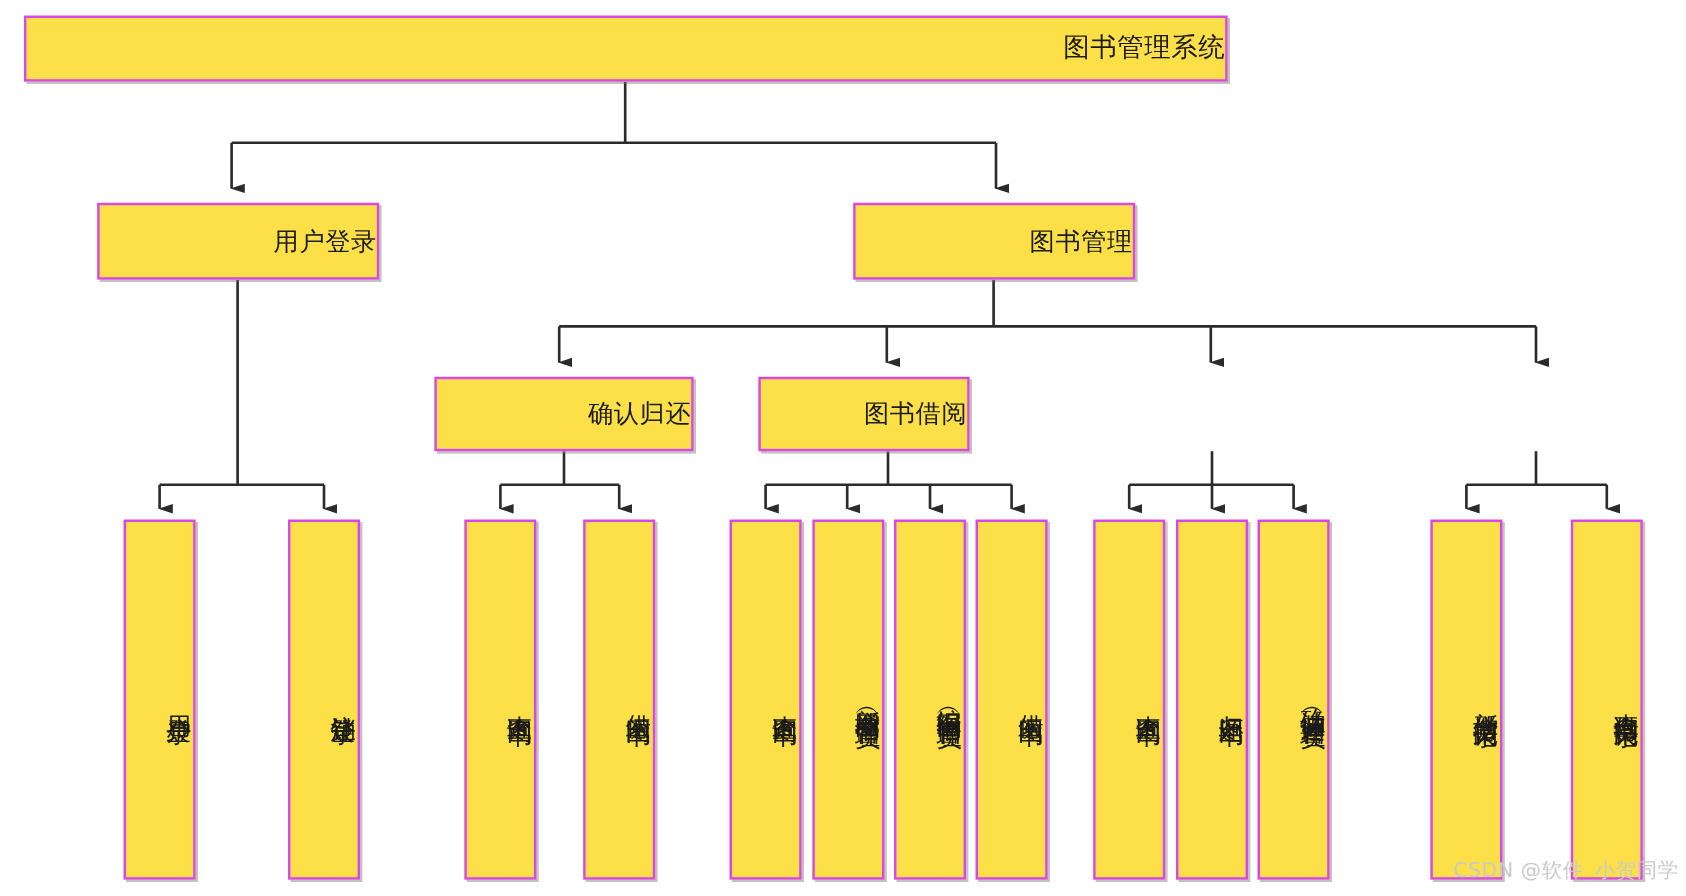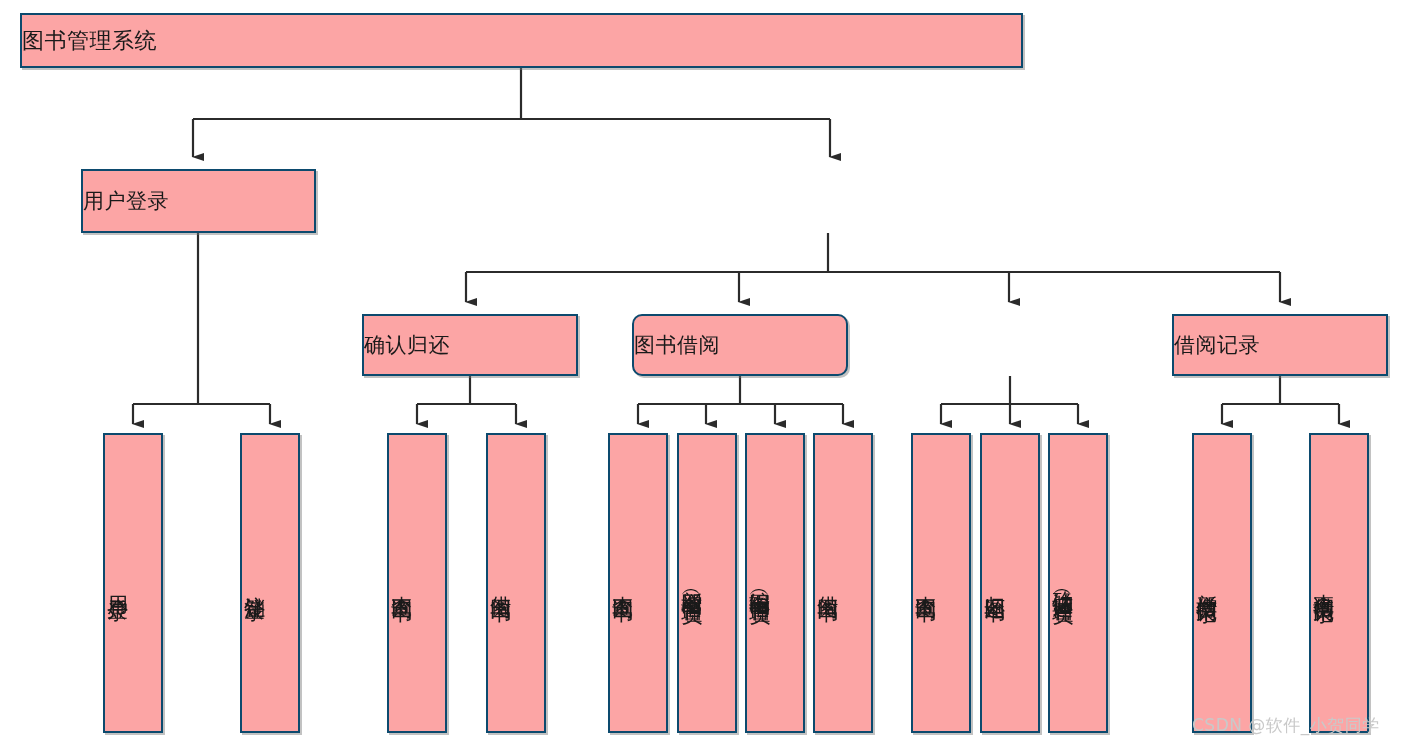--- a/index.html
+++ b/index.html
@@ -21,25 +21,25 @@
     position: absolute;
     left: 0;
     top: 0;
     width: 1405px;
     height: 747px;
     pointer-events: none;
   }
   .node {
     position: absolute;
     box-sizing: border-box;
-    border: 2px solid #0c4a6e;
-    background: #fca5a5;
+    border: 2px solid #d946ef;
+    background: #fde047;
     display: flex;
     align-items: center;
-    justify-content: flex-start;
+    justify-content: flex-end;
     box-shadow: 2px 2px 0 rgba(120,120,120,0.45);
   }
   .node .label {
     color: #1a1a1a;
     font-size: 21px;
     line-height: 1.15;
     letter-spacing: 0.5px;
     white-space: nowrap;
     text-align: center;
   }
@@ -120,29 +120,29 @@
     </g>
   </svg>
 
   <div class="node root" style="left:20px; top:13px; width:1003px; height:55px;">
     <span class="label">图书管理系统</span>
   </div>
 
   <div class="node" style="left:81px; top:169px; width:235px; height:64px;">
     <span class="label">用户登录</span>
   </div>
+  <div class="node" style="left:711px; top:169px; width:235px; height:64px;">
+    <span class="label">图书管理</span>
+  </div>
 
   <div class="node" style="left:362px; top:314px; width:216px; height:62px;">
     <span class="label">确认归还</span>
   </div>
-  <div class="node" style="left:632px; top:314px; width:216px; height:62px;border-radius:10px;">
+  <div class="node" style="left:632px; top:314px; width:176px; height:62px;">
     <span class="label">图书借阅</span>
-  </div>
-  <div class="node" style="left:1172px; top:314px; width:216px; height:62px;">
-    <span class="label">借阅记录</span>
   </div>
 
   <div class="node leaf" style="left: 103px; top: 433px; width: 60px; height: 300px; padding-top: 144px;">
     <span class="label">用户登录</span>
   </div>
   <div class="node leaf" style="left: 240px; top: 433px; width: 60px; height: 300px; padding-top: 144px;">
     <span class="label">注销登录</span>
   </div>
 
   <div class="node leaf" style="left: 387px; top: 433px; width: 60px; height: 300px; padding-top: 144px;">
@@ -175,15 +175,15 @@
     <span class="label">确认归还（管理员）</span>
   </div>
 
   <div class="node leaf" style="left: 1192px; top: 433px; width: 60px; height: 300px; padding-top: 142px;">
     <span class="label">新增借阅记录</span>
   </div>
   <div class="node leaf" style="left: 1309px; top: 433px; width: 60px; height: 300px; padding-top: 142px;">
     <span class="label">查询借阅记录</span>
   </div>
 
-  <div class="watermark" style="left:1192px; top:714px;">CSDN @软件_小贺同学</div>
+  <div class="watermark" style="left:1192px; top:714px;padding-left:19px;">CSDN @软件_小贺同学</div>
 
 </div>
 
 </body></html>

